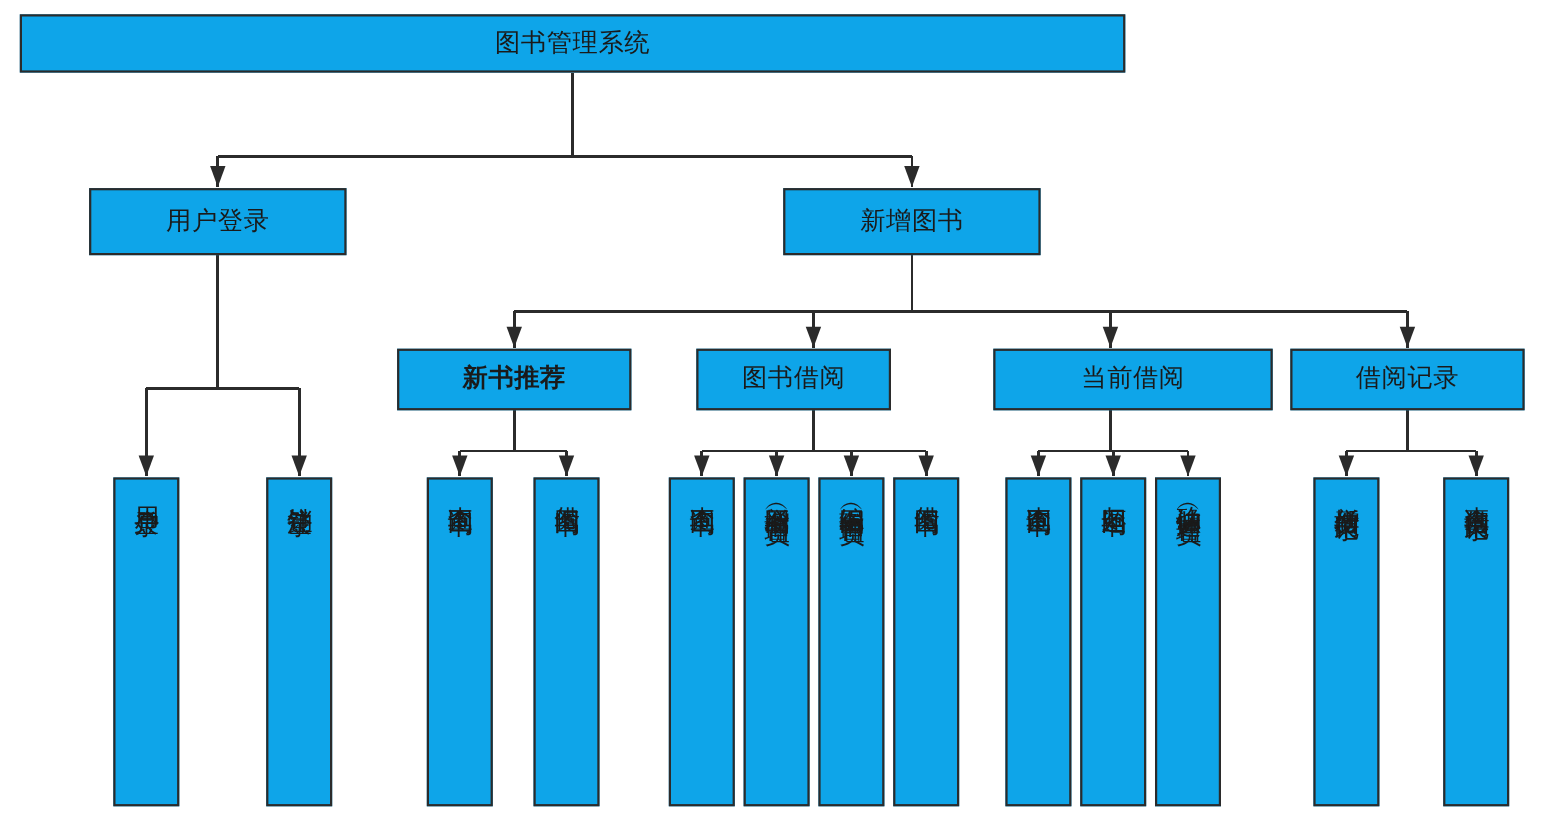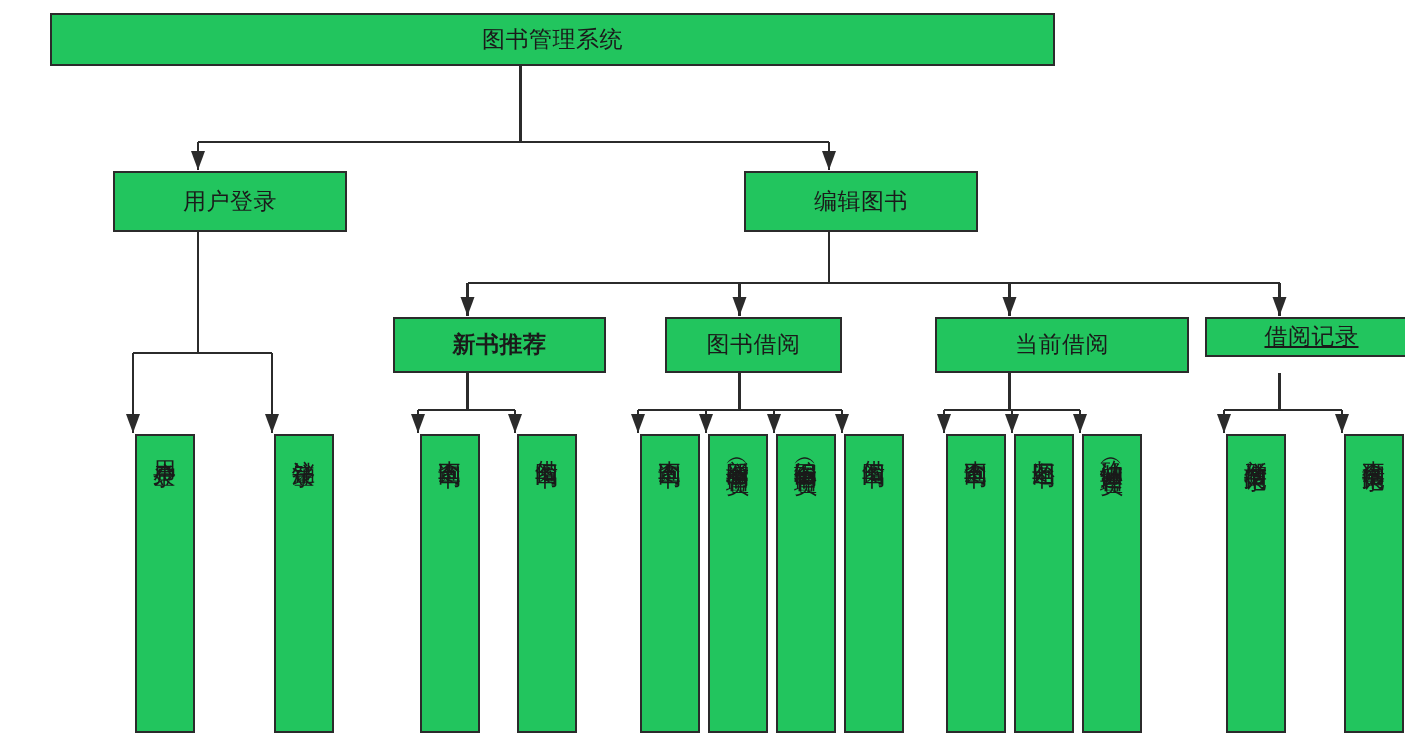--- a/index.html
+++ b/index.html
@@ -21,27 +21,26 @@
     position: absolute;
     left: 0;
     top: 0;
     width: 1405px;
     height: 747px;
     pointer-events: none;
   }
   .node {
     position: absolute;
     box-sizing: border-box;
-    background: #22c55e;
+    background: #0ea5e9;
     border: 2px solid #2b2b2b;
     display: flex;
     align-items: center;
     justify-content: center;
     color: #1a1a1a;
-    margin-left: 32px;
   }
   .node .label {
     text-align: center;
     line-height: 1.18;
     letter-spacing: 0.5px;
   }
   .node.horizontal .label {
     writing-mode: horizontal-tb;
     font-size: 23px;
   }
@@ -128,32 +127,32 @@
     </svg>
 
   <div id="nodes">
       <div class="node horizontal" style="left: 18px; top: 13px; width: 1005px; height: 53px;">
         <span class="label">图书管理系统</span>
       </div>
       <div class="node horizontal" style="left: 81px; top: 171px; width: 234px; height: 61px;">
         <span class="label">用户登录</span>
       </div>
       <div class="node horizontal" style="left: 712px; top: 171px; width: 234px; height: 61px;">
-        <span class="label">编辑图书</span>
+        <span class="label">新增图书</span>
       </div>
       <div class="node horizontal" style="left: 361px; top: 317px; width: 213px; height: 56px; font-weight: bold;">
         <span class="label">新书推荐</span>
       </div>
       <div class="node horizontal" style="left: 633px; top: 317px; width: 177px; height: 56px;">
         <span class="label">图书借阅</span>
       </div>
       <div class="node horizontal" style="left: 903px; top: 317px; width: 254px; height: 56px;">
         <span class="label">当前借阅</span>
       </div>
-      <div class="node horizontal" style="left: 1173px; top: 317px; width: 213px; height: 40px; text-decoration: underline;">
+      <div class="node horizontal" style="left: 1173px; top: 317px; width: 213px; height: 56px;">
         <span class="label">借阅记录</span>
       </div>
       <div class="node vertical" style="left: 103px; top: 434px; width: 60px; height: 299px;">
         <span class="label">用户登录</span>
       </div>
       <div class="node vertical" style="left: 242px; top: 434px; width: 60px; height: 299px;">
         <span class="label">注销登录</span>
       </div>
       <div class="node vertical" style="left: 388px; top: 434px; width: 60px; height: 299px;">
         <span class="label">查询图书</span>

